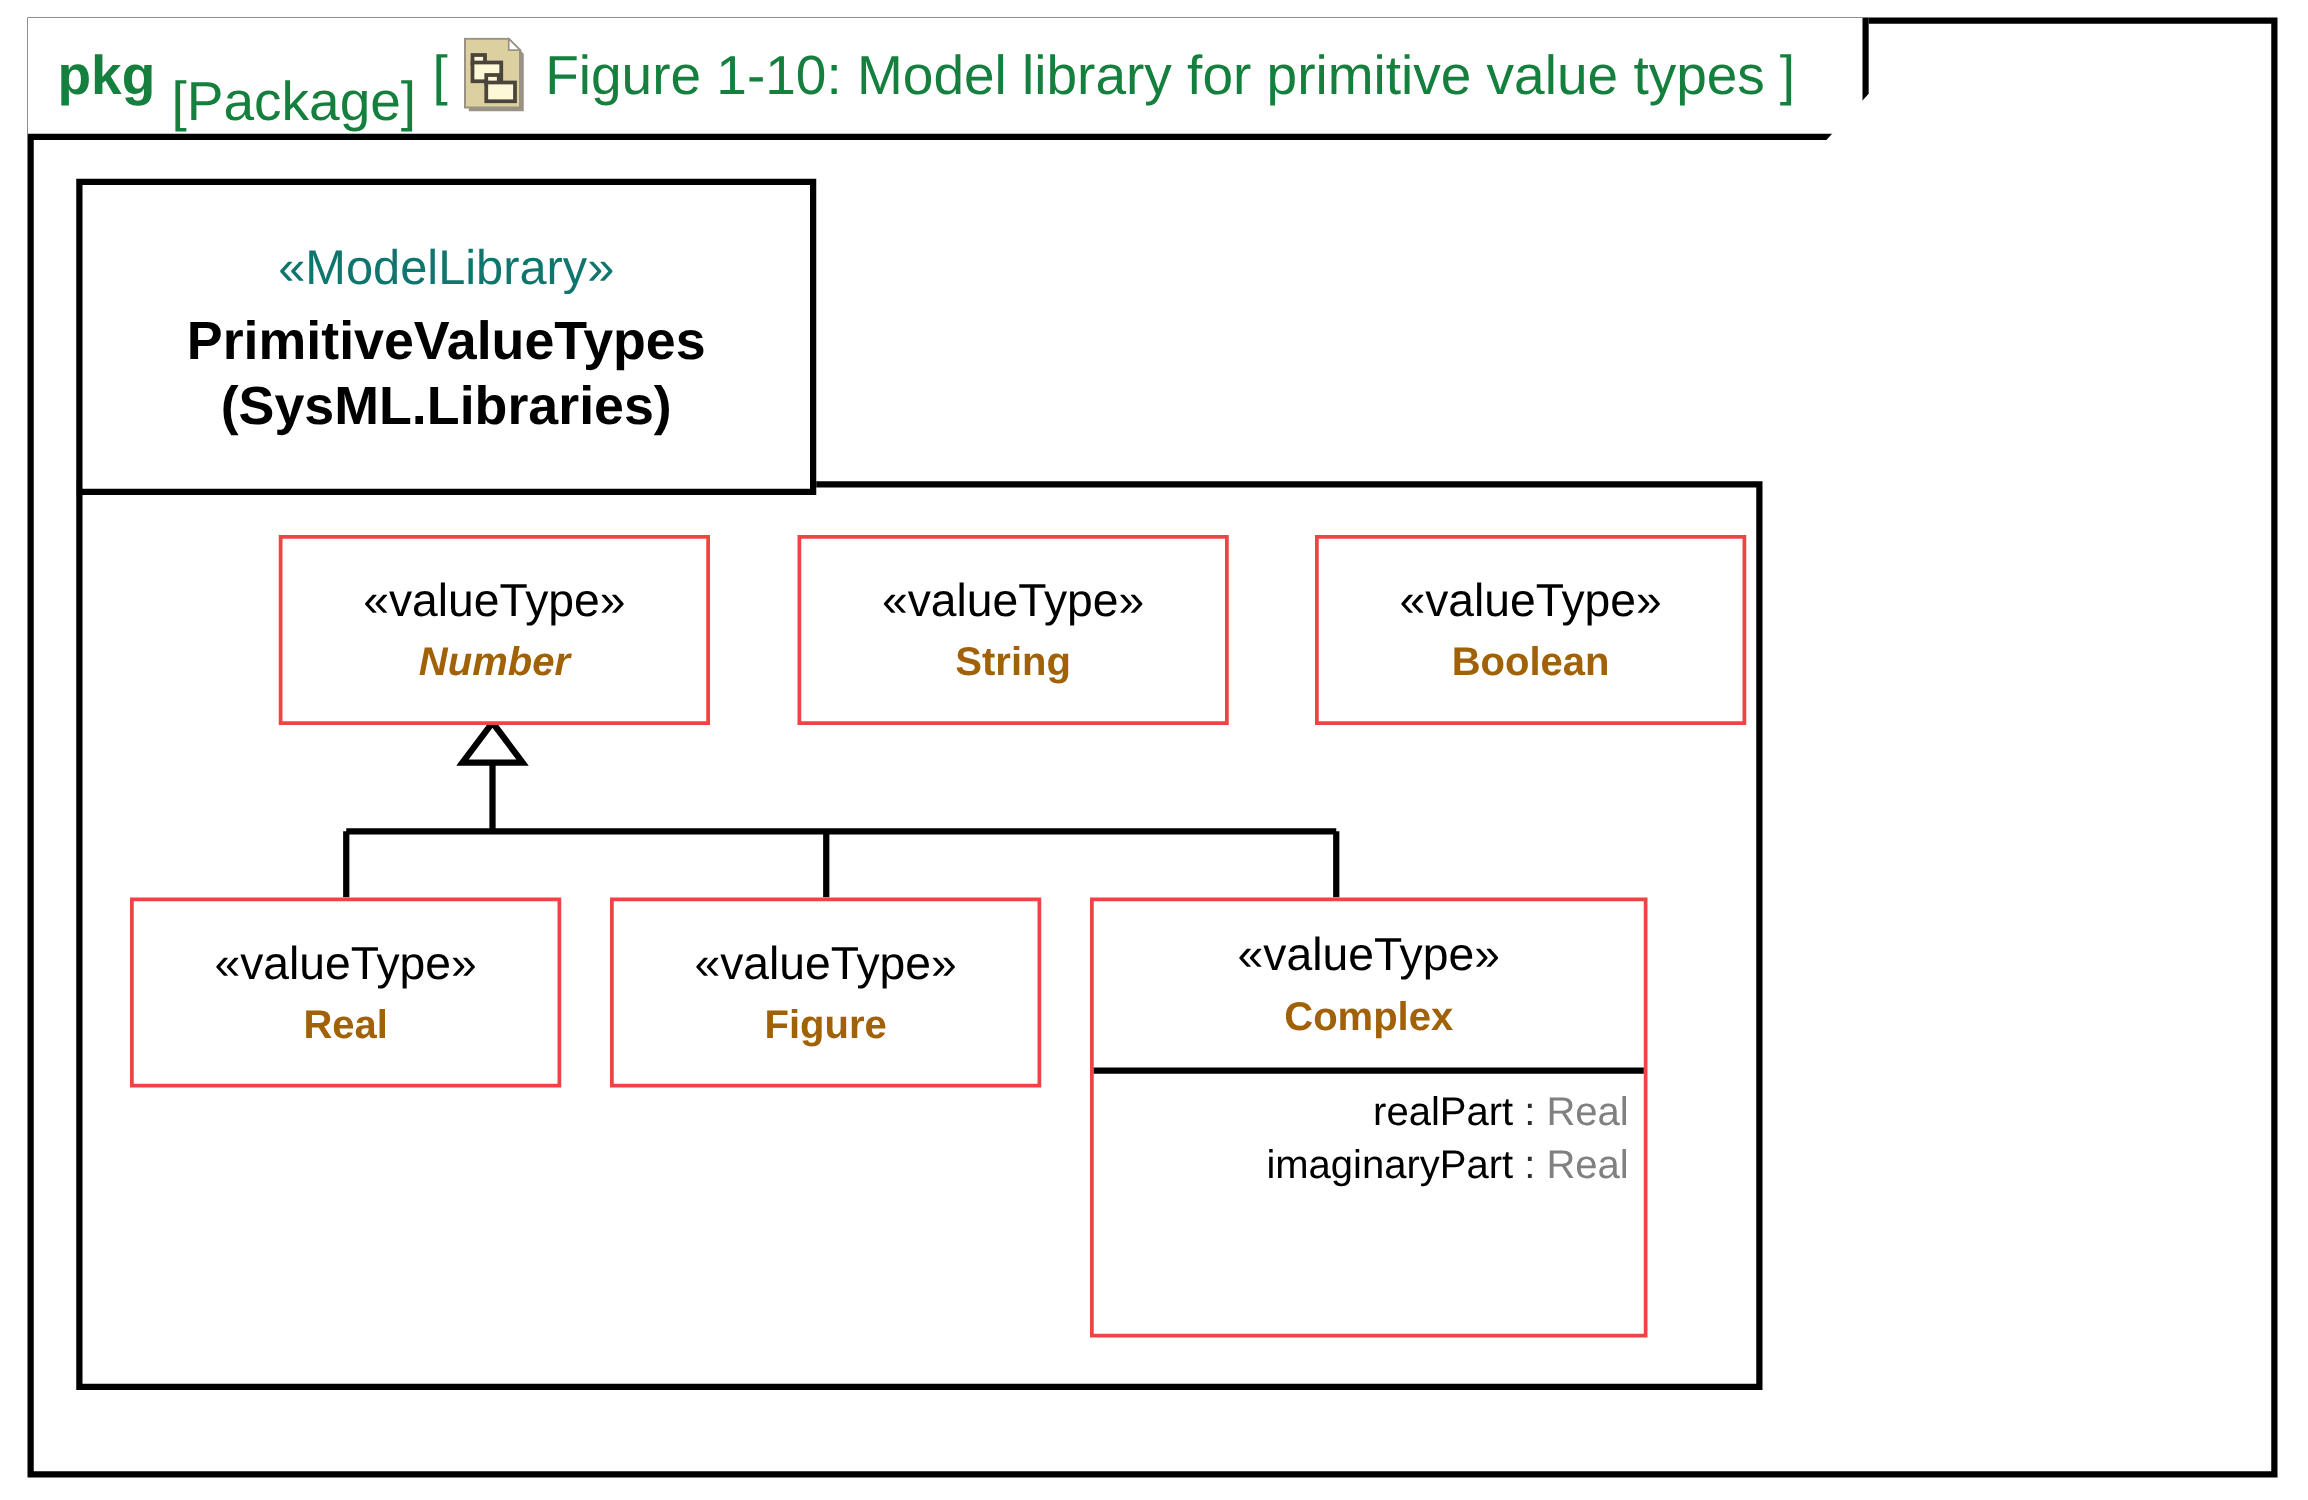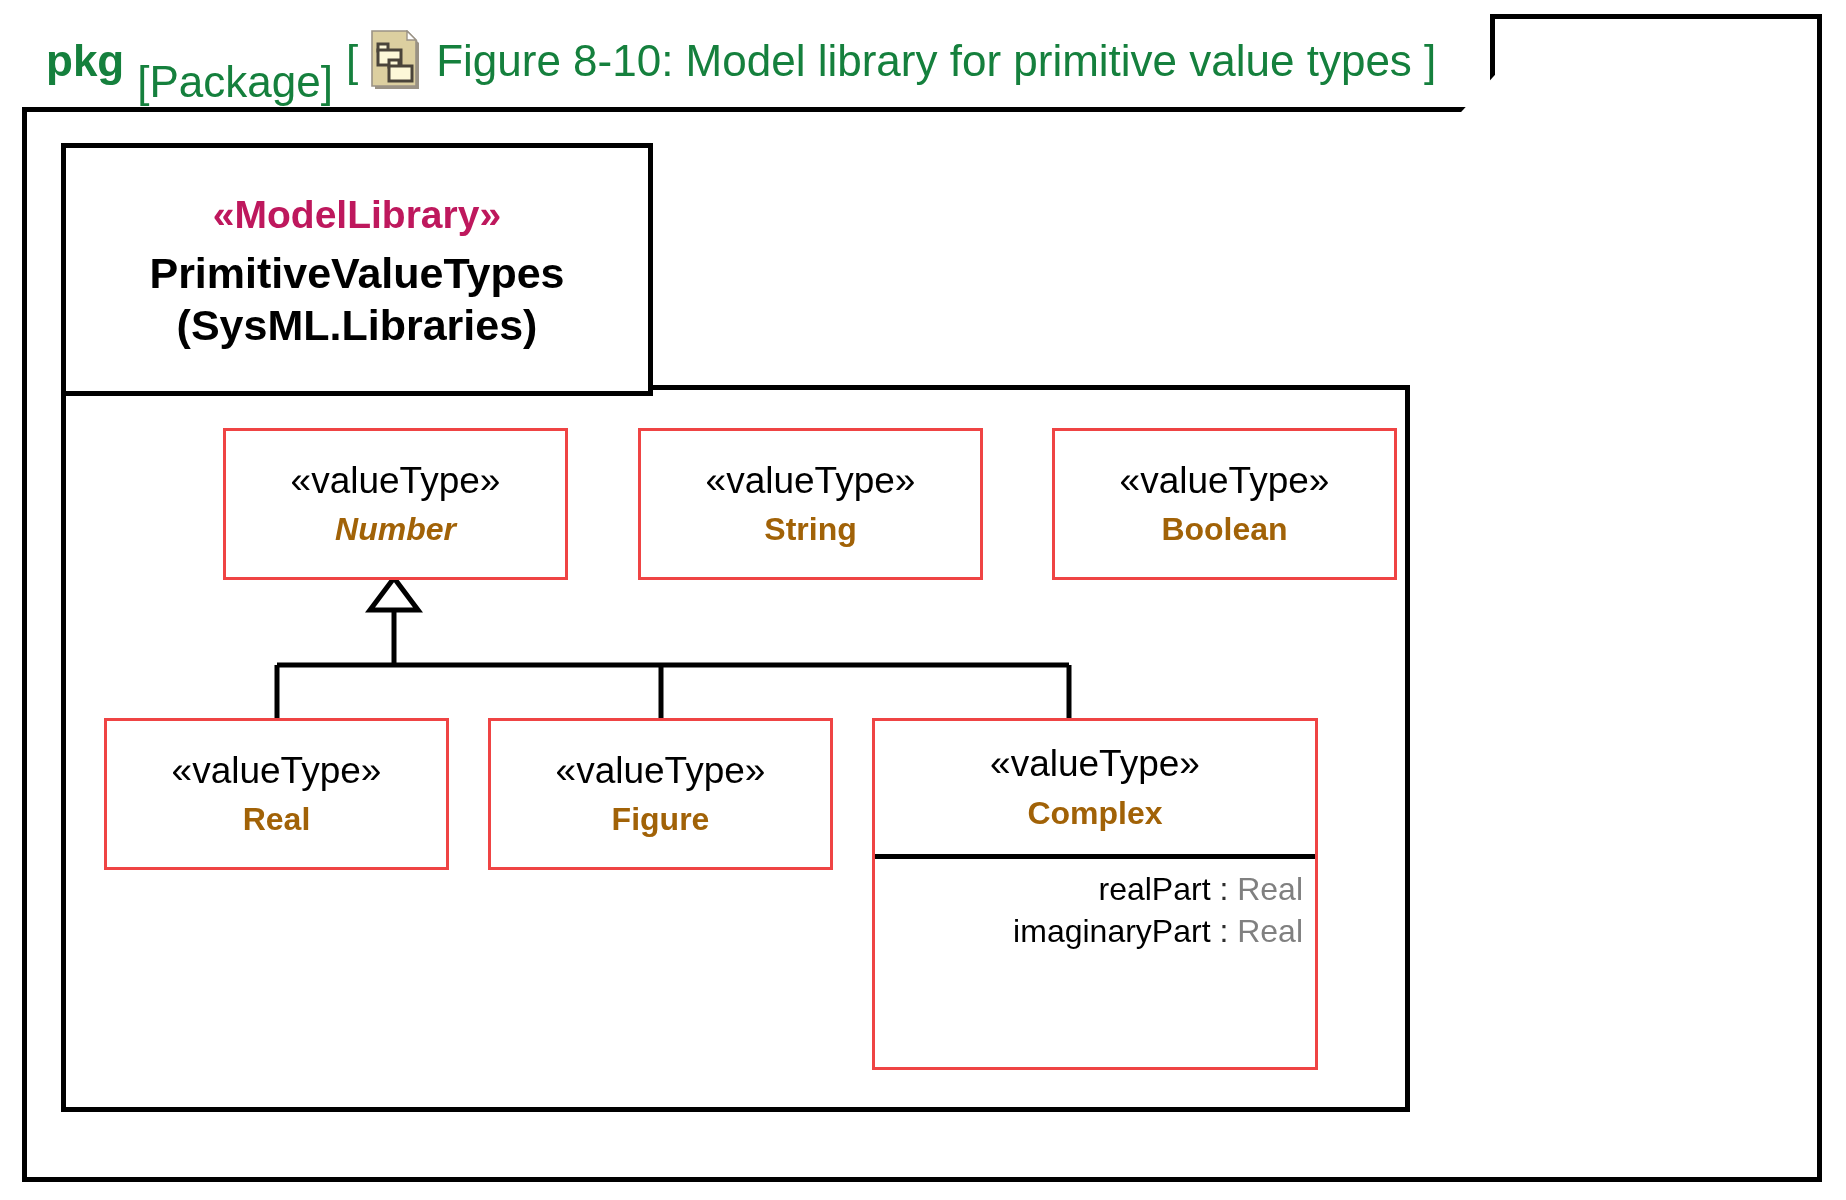--- a/index.html
+++ b/index.html
@@ -93,23 +93,22 @@
     z-index: 3;
     display: flex;
     flex-direction: column;
     align-items: center;
     justify-content: center;
     padding-top: 4px;
   }
   .pkg-stereotype {
     font-size: 39px;
     line-height: 1.18;
-    color: #be185d;
+    color: #0f766e;
     margin-bottom: 9px;
-    font-weight: bold;
   }
   .pkg-name {
     font-size: 43px;
     font-weight: bold;
     line-height: 1.22;
     color: #000;
     text-align: center;
   }
 
   .pkg-body {
@@ -220,21 +219,21 @@
         <path d="M37,1 L46,10 L37,10 Z" fill="#ffffff" stroke="#9a9285" stroke-width="1.4"></path>
 
         <rect x="8" y="14" width="10" height="7" fill="#fdf8d8" stroke="#4a443a" stroke-width="3"></rect>
         <rect x="8" y="20" width="23" height="15" fill="#fdf8d8" stroke="#4a443a" stroke-width="3"></rect>
 
         <rect x="19" y="30" width="10" height="7" fill="#fdf8d8" stroke="#4a443a" stroke-width="3"></rect>
         <rect x="19" y="36" width="23" height="15" fill="#fdf8d8" stroke="#4a443a" stroke-width="3"></rect>
       </svg>
     </span>
 
-    <span class="tab-text tab-title">Figure 8-10: Model library for primitive value types</span>
+    <span class="tab-text tab-title">Figure 1-10: Model library for primitive value types</span>
     <span class="tab-text tab-close-bracket">]</span>
   </div>
 
   <div class="pkg-body"></div>
 
   <div class="pkg-header">
     <div class="pkg-stereotype">«ModelLibrary»</div>
     <div class="pkg-name">PrimitiveValueTypes</div>
     <div class="pkg-name">(SysML.Libraries)</div>
   </div>

